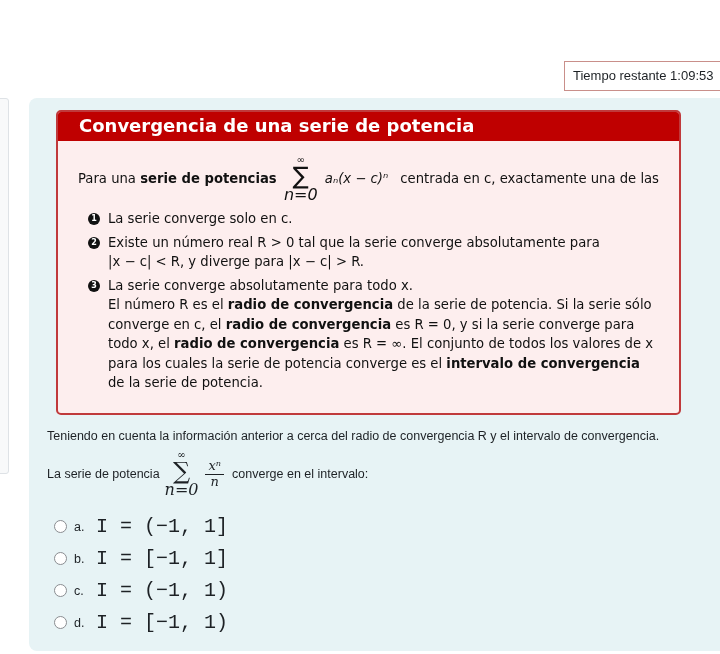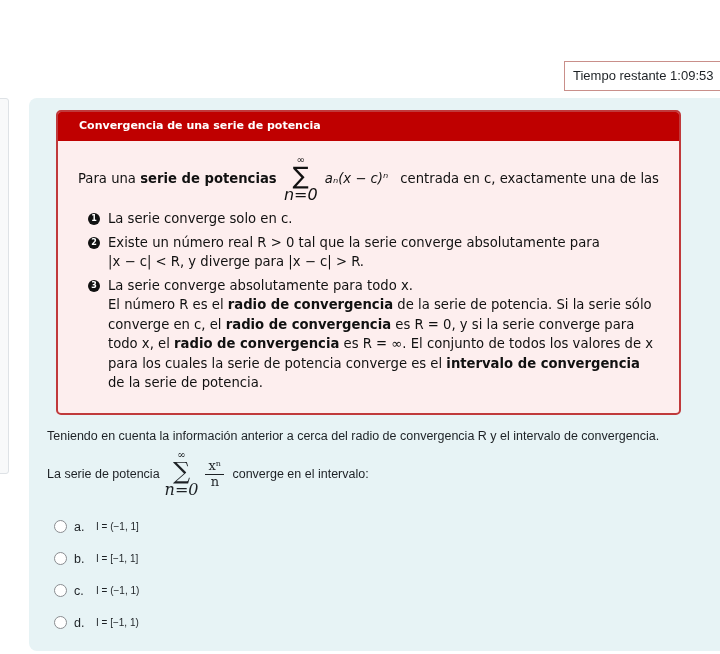--- a/index.html
+++ b/index.html
@@ -32,21 +32,21 @@
     width: 625px; height: 305px;
     background: #fdeeee;
     border: 2px solid #c0393b; border-radius: 5px;
     overflow: hidden;
     font-family: "DejaVu Sans", sans-serif;
   }
   .theorem-head {
     background: #bf0000; color: #fff;
     height: 29px; line-height: 27px;
     padding-left: 21px;
-    font-size: 11px; font-weight: bold;
+    font-size: 18px; font-weight: bold;
   }
   .theorem-body {
     padding: 8px 20px 0 20px;
     font-size: 13.2px; line-height: 19.5px; color: #111;
   }
   .intro-line {
     display: flex; align-items: center; justify-content: space-between;
     height: 52px; margin-top: 4px;
   }
   .bold { font-weight: bold; }
@@ -70,36 +70,36 @@
   .prompt {
     position: absolute; left: 18px; top: 331px;
     font-size: 12.5px; color: #1d2125; text-align: right;
   }
   .prompt2 {
     position: absolute; left: 18px; top: 352px;
     display: flex; align-items: center; font-size: 12.5px;
   }
   .frac {
     display: inline-flex; flex-direction: column; align-items: center;
-    font-family: "DejaVu Serif", serif; font-size: 13px;
+    font-family: "DejaVu Serif", serif; font-style: italic; font-size: 13px;
     margin: 0 8px 0 4px; line-height: 1.15;
   }
   .frac .num { border-bottom: 1px solid #1d2125; padding: 0 3px; }
   .sum-serif { font-family: "DejaVu Serif", serif; }
   .options { position: absolute; left: 25px; top: 418px; }
   .option {
     display: flex; align-items: center; height: 21px; margin-bottom: 11px;
     font-size: 12.5px;
   }
   .radio {
     width: 13px; height: 13px; border: 1px solid #8a8d91; border-radius: 50%;
     background: #fff; margin-right: 7px;
   }
   .opt-letter { width: 22px; }
-  .opt-math { font-family: Liberation Sans, sans-serif; font-size: 10px; }
+  .opt-math { font-family: Liberation Mono, monospace; font-size: 20px; }
 </style>
 </head>
 <body>
 
 <div class="timer">
   <span>Tiempo restante</span>
   <span>1:09:53</span>
 </div>
 
 <div class="left-panel"></div>

